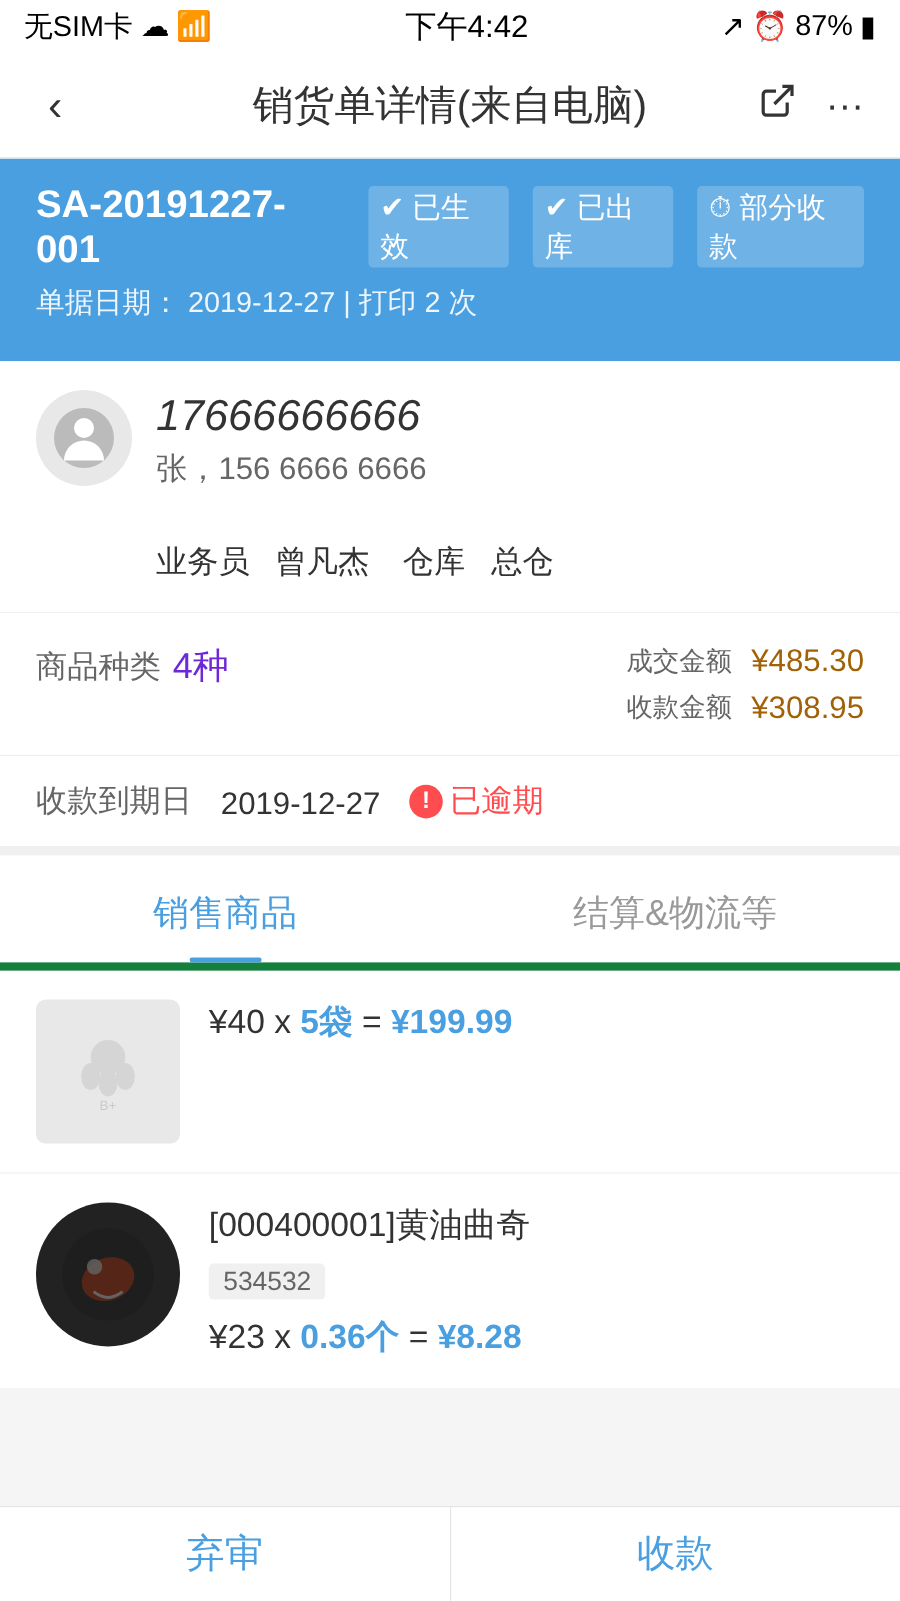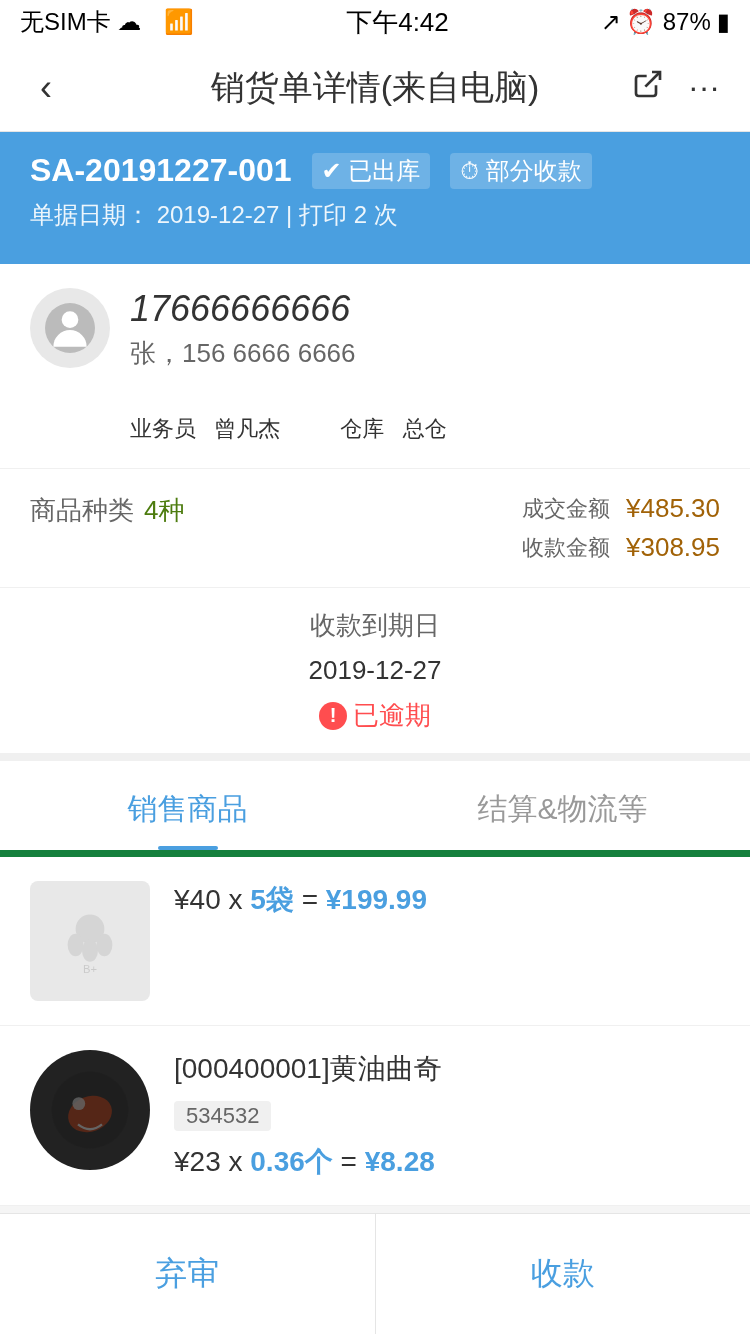--- a/index.html
+++ b/index.html
@@ -17,21 +17,21 @@
     .status-bar {
       height: 44px;
       background: #fff;
       display: flex;
       align-items: center;
       justify-content: space-between;
       padding: 0 20px;
       font-size: 24px;
       color: #000;
     }
-    .status-left { display: flex; align-items: center; gap: 23px; }
+    .status-left { display: flex; align-items: center; gap: 6px; }
     .status-center { font-size: 26px; font-weight: 500; }
     .status-right { display: flex; align-items: center; gap: 6px; font-size: 24px; }
 
     
     .nav-bar {
       height: 88px;
       background: #fff;
       display: flex;
       align-items: center;
       padding: 0 30px;
@@ -132,68 +132,67 @@
       margin-bottom: 6px;
       font-style: italic;
     }
     .customer-sub {
       font-size: 26px;
       color: #666;
       margin-bottom: 10px;
     }
     .customer-meta {
       display: flex;
-      gap: 60px;
-      font-size: 22px;
+      gap: 28px;
+      font-size: 26px;
       color: #666;
       margin-top: 43px;
     }
     .customer-meta span { color: #333; }
 
     
     .stats-section {
       background: #fff;
       padding: 24px 30px;
       display: flex;
       align-items: flex-start;
       border-bottom: 1px solid #f0f0f0;
     }
     .stats-left {
       display: flex;
       align-items: center;
       gap: 10px;
       flex: 1;
     }
     .stats-label { font-size: 26px; color: #666; }
-    .stats-value { font-size: 26px; color: #4d7c0f; font-weight: 500; }
+    .stats-value { font-size: 30px; color: #6d28d9; font-weight: 500; }
     .stats-right {
       display: flex;
       flex-direction: column;
       align-items: flex-end;
       gap: 8px;
     }
     .stat-row {
       display: flex;
       align-items: center;
       gap: 16px;
     }
     .stat-name { font-size: 22px; color: #666; }
     .stat-num { font-size: 26px; color: #a16207; font-weight: 500; }
 
     
     .due-section {
       background: #fff;
       padding: 20px 30px;
       display: flex;
-      align-items: center;
-      gap: 12px;
+      align-items: flex-end;
+      gap: 24px;
       font-size: 26px;
       color: #666;
       border-bottom: 8px solid #f0f0f0;
-      flex-direction: column;
     }
     .due-label { color: #666; }
     .due-date { color: #333; }
     .overdue-badge {
       display: inline-flex;
       align-items: center;
       gap: 6px;
       color: #ff4d4f;
       font-size: 26px;
     }
@@ -282,21 +281,21 @@
     }
     .product-price .qty { color: #4a9fe0; font-weight: bold; }
     .product-price .total { color: #4a9fe0; font-weight: bold; }
 
     
     .bottom-bar {
       position: fixed;
       bottom: 0;
       left: 0;
       width: 750px;
-      height: 121px;
+      height: 79px;
       background: #fff;
       border-top: 1px solid #e5e5e5;
       display: flex;
     }
     .bottom-btn {
       flex: 1;
       display: flex;
       align-items: center;
       justify-content: center;
       font-size: 32px;
@@ -335,20 +334,21 @@
         <line x1="10" y1="14" x2="21" y2="3"></line>
       </svg>
     </span>
     <span class="nav-icon">···</span>
   </div>
 </div>
 
 <div class="info-band">
   <div class="info-band-top">
     <span class="order-number">SA-20191227-001</span>
+    <span class="badge">✔ 已生效</span>
     <span class="badge">✔ 已出库</span>
     <span class="badge">⏱ 部分收款</span>
   </div>
   <div class="info-band-bottom">
     <span>单据日期：</span>
     <span>2019-12-27</span>
     <span>| 打印 2 次</span>
   </div>
 </div>
 

